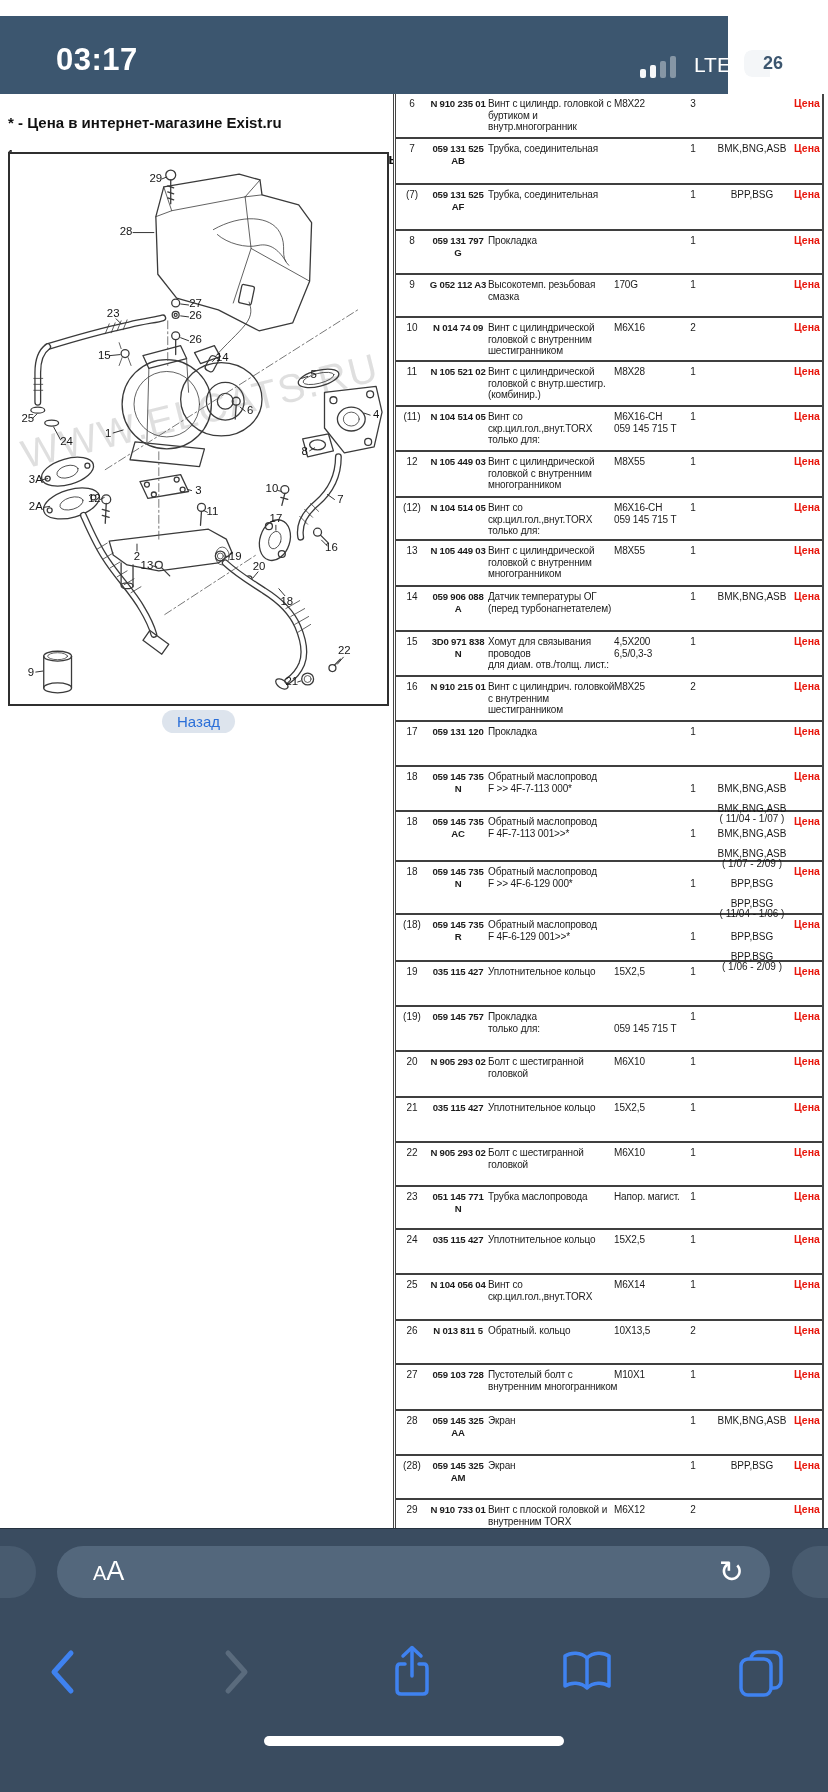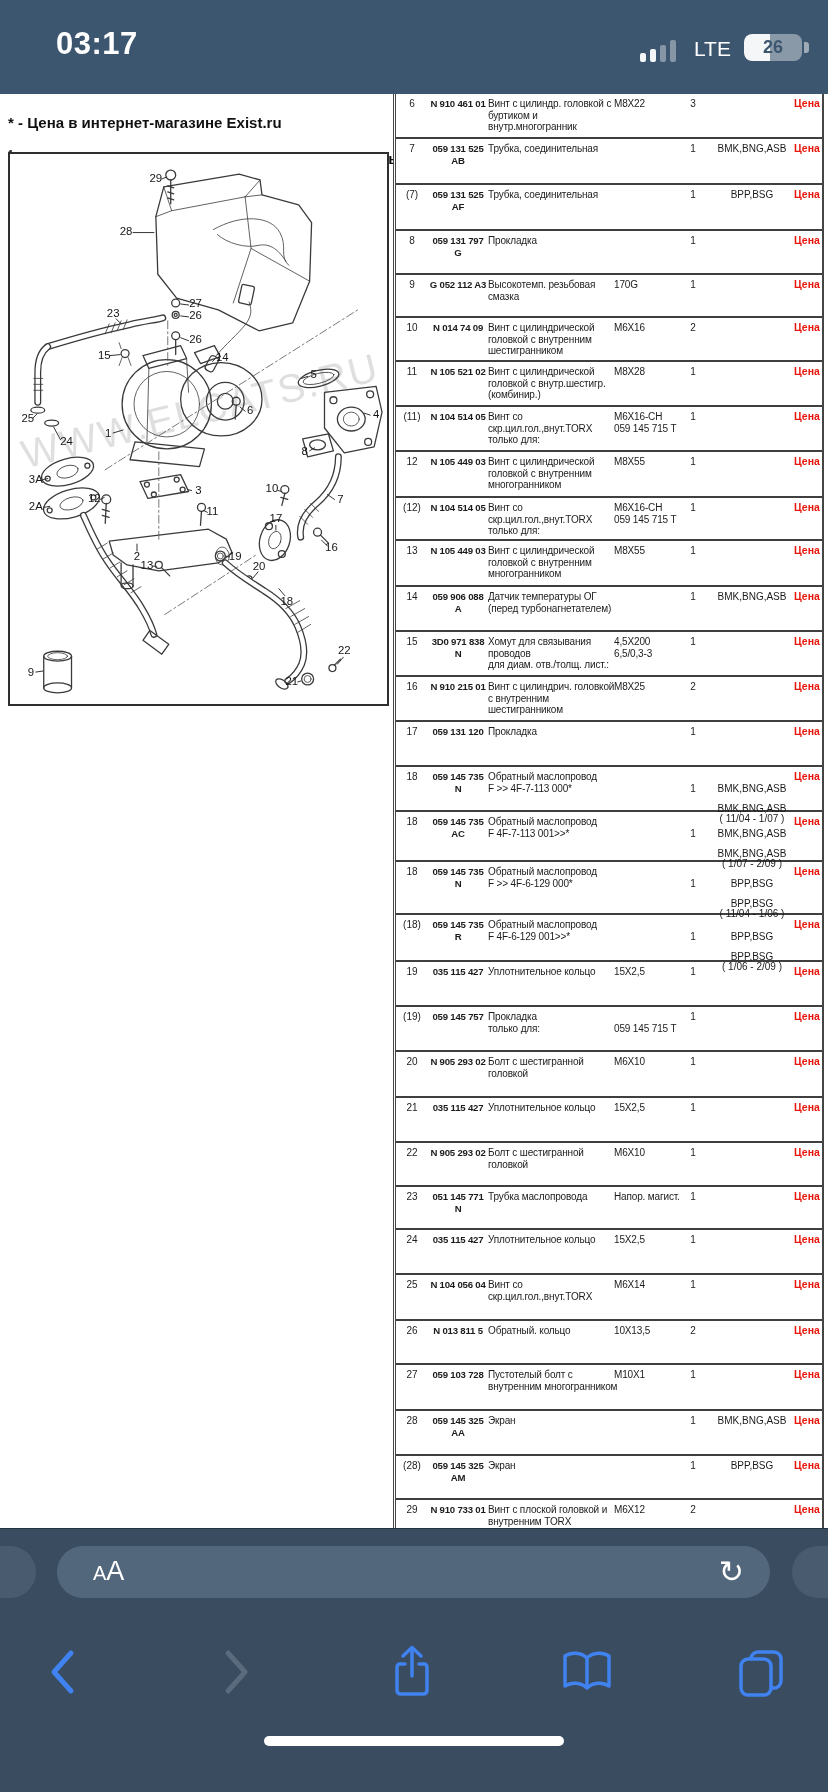--- a/index.html
+++ b/index.html
@@ -1,20 +1,20 @@
 <!DOCTYPE html>
 <html><head>
 <meta charset="utf-8">
 <style>
   html,body{margin:0;padding:0;background:#222;}
   *{box-sizing:border-box;}
   .phone{position:relative;width:828px;height:1792px;background:#fff;overflow:hidden;
          font-family:"Liberation Sans",sans-serif;}
   
-  .status-bar{position:absolute;left:0;top:0;width:828px;height:94px;background:#3c566f;}
+  .status-bar{position:absolute;left:0;top:16px;width:728px;height:94px;background:#3c566f;}
   .time{position:absolute;left:56px;top:26px;color:#fff;font-size:31px;font-weight:600;letter-spacing:.5px;}
   .sig{position:absolute;left:640px;top:38px;width:42px;height:24px;}
   .sig i{position:absolute;bottom:0;width:6px;border-radius:2px;background:rgba(255,255,255,.95);display:block;}
   .sig i.b1{left:0;height:9px;}
   .sig i.b2{left:10px;height:13px;}
   .sig i.b3{left:20px;height:17px;background:rgba(255,255,255,.38);}
   .sig i.b4{left:30px;height:22px;background:rgba(255,255,255,.38);}
   .lte{position:absolute;left:694px;top:37px;color:#fff;font-size:21px;font-weight:500;}
   .batt{position:absolute;left:744px;top:34px;width:58px;height:27px;border-radius:8px;
         background:rgba(255,255,255,.40);overflow:hidden;}
@@ -291,25 +291,28 @@
             <text x="227" y="409" class="callout">19</text>
             <text x="251" y="419" class="callout">20</text>
             <text x="279" y="454" class="callout">18</text>
             <text x="21" y="526" class="callout">9</text>
             <text x="284" y="535" class="callout">21</text>
             <text x="337" y="504" class="callout">22</text>
           </g>
       </svg>
     </div>
 
+    <div class="back-wrap">
+      <span class="back-btn">Назад</span>
+    </div>
 
     <div class="ptable" id="rows">
         <div class="trow" style="height: 45px;">
           <div class="c num">6</div>
-          <div class="c part">N 910 461 01</div>
+          <div class="c part">N 910 235 01</div>
           <div class="c name">Винт с цилиндр. головкой с
 буртиком и
 внутр.многогранник</div>
           <div class="c size">M8X22</div>
           <div class="c qty">3</div>
           <div class="c models"></div>
           <div class="c pricec"><a class="price">Цена</a></div>
         </div>
         <div class="trow" style="height: 46px;">
           <div class="c num">7</div>

